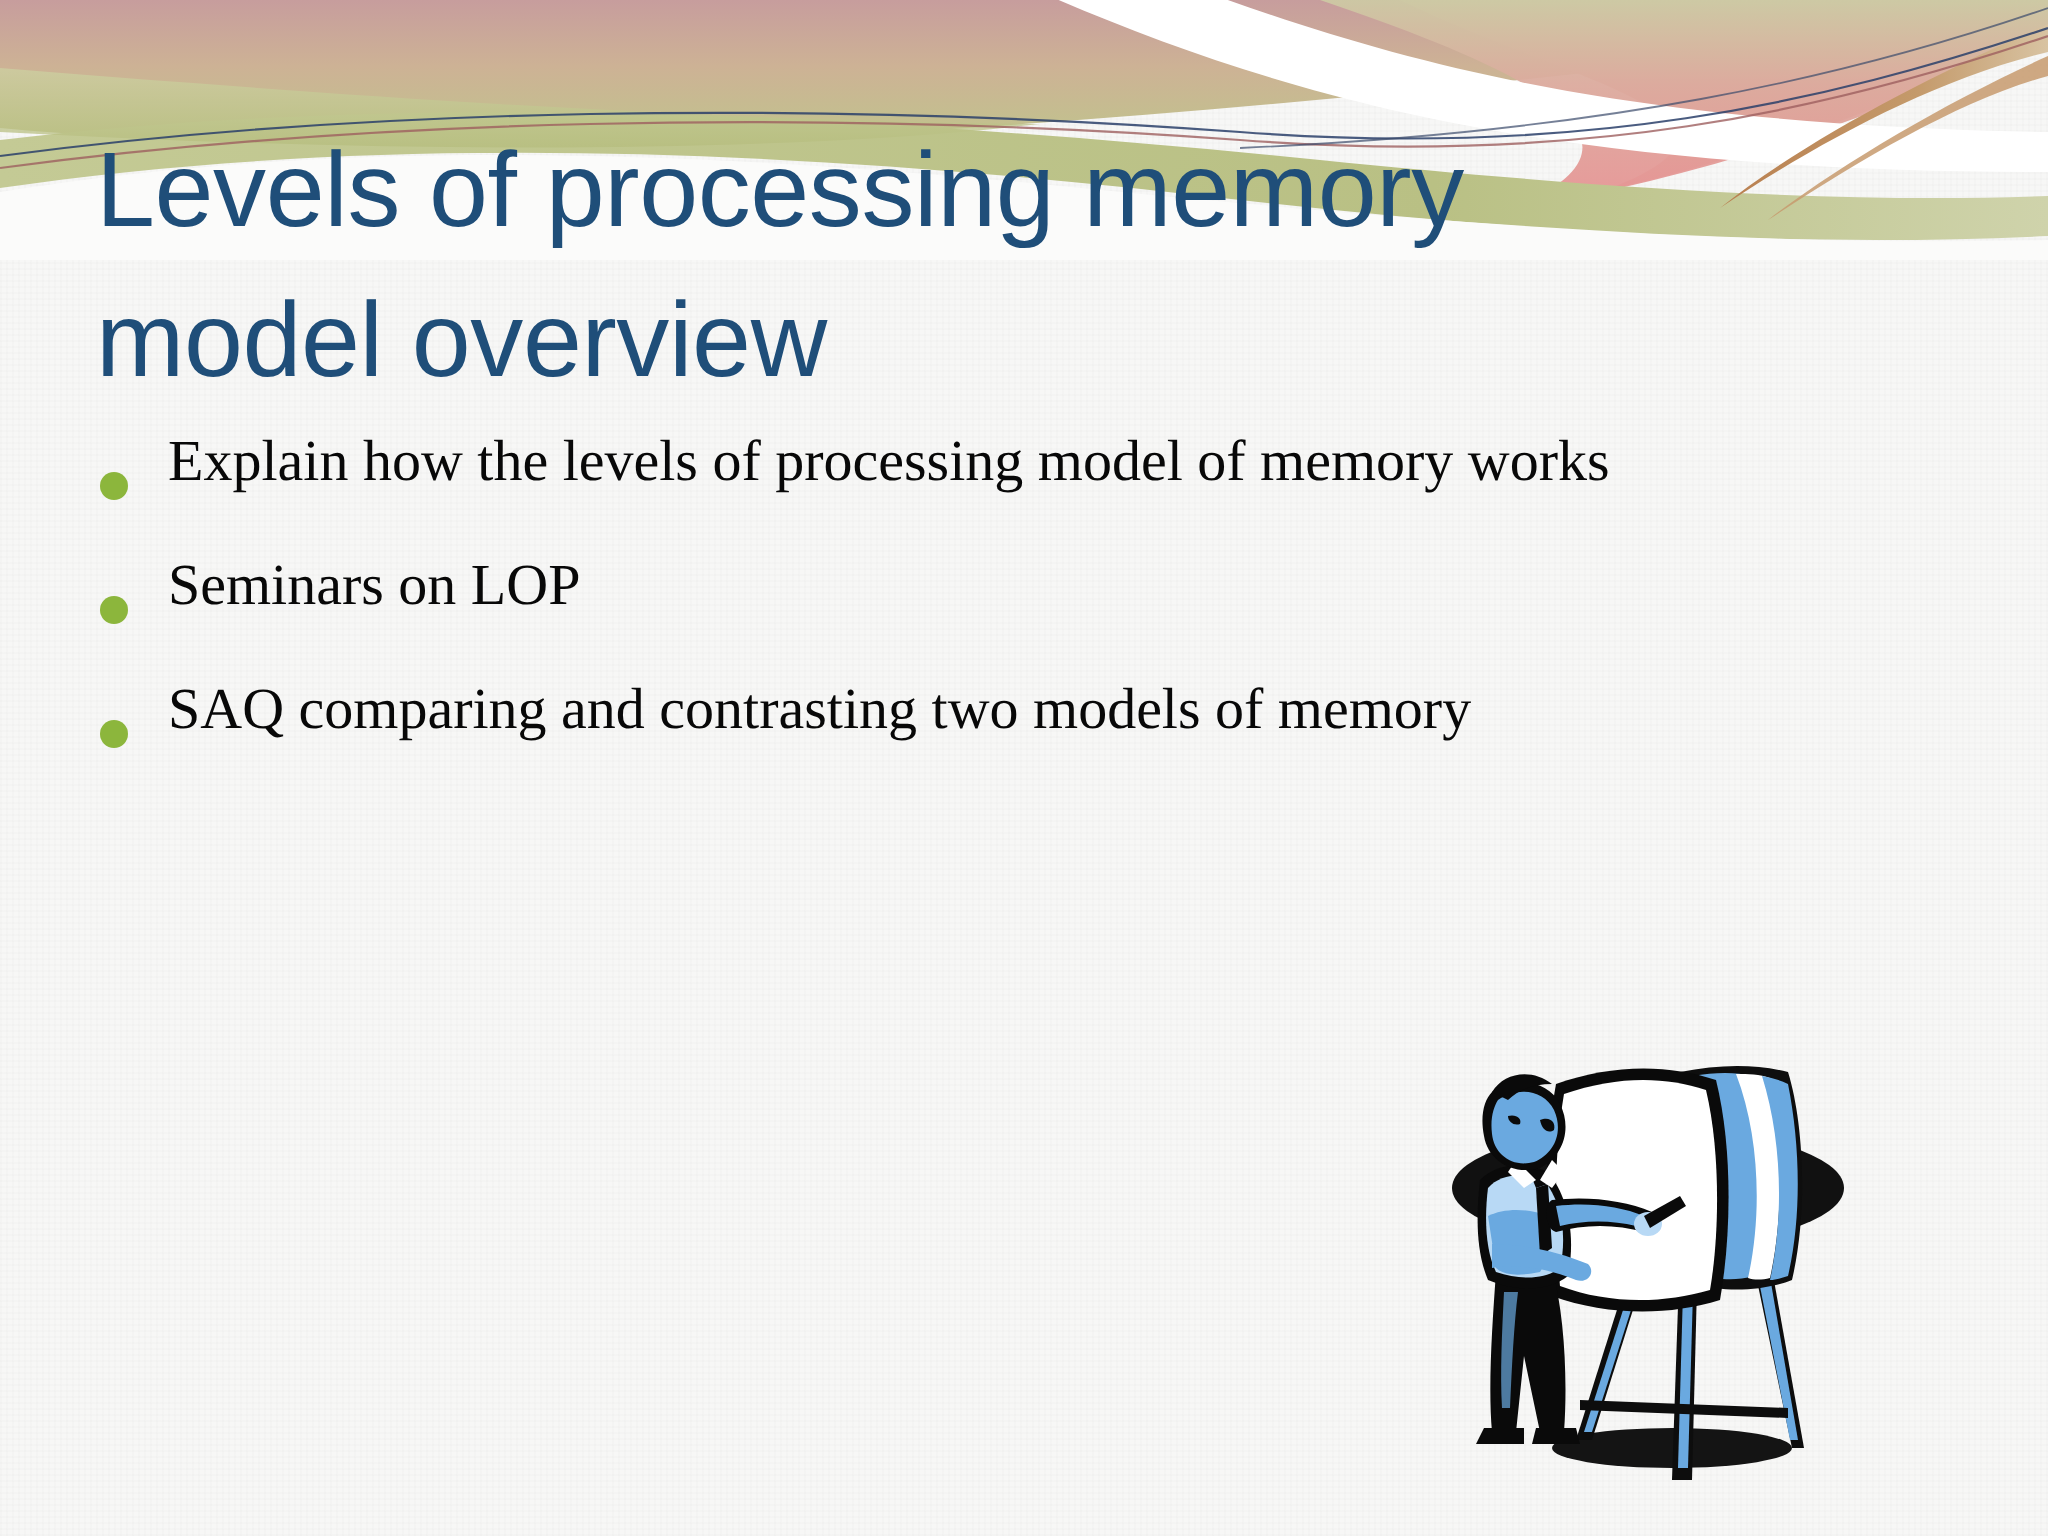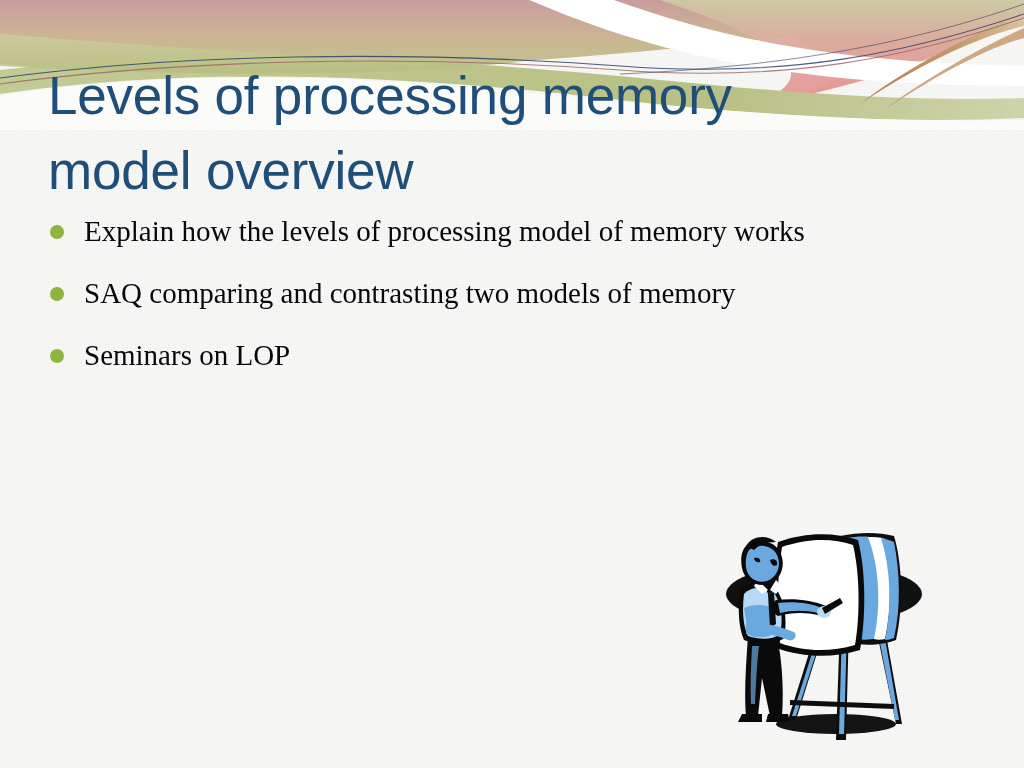--- a/index.html
+++ b/index.html
@@ -51,21 +51,21 @@
     white-space: pre-line;
   }
   #body-block {
     position: absolute;
     left: 50px;
     top: 214px;
     width: 900px;
   }
   .bullet-row {
     display: flex;
-    align-items: flex-start;
+    align-items: flex-end;
     margin-bottom: 26px;
   }
   .bullet-row:last-child { margin-bottom: 0; }
   .bullet-marker {
     flex: 0 0 auto;
     width: 14px;
     height: 14px;
     border-radius: 50%;
     background: #8cb63c;
     margin-top: 11px;
@@ -171,26 +171,26 @@
 
   <div id="body-block">
 
     <div class="bullet-row">
       <span class="bullet-marker"></span>
       <span class="bullet-text">Explain how the levels of processing model of memory works</span>
     </div>
 
     <div class="bullet-row">
       <span class="bullet-marker"></span>
-      <span class="bullet-text"> SAQ comparing and contrasting two models of memory</span>
+      <span class="bullet-text">Seminars on LOP</span>
     </div>
 
     <div class="bullet-row">
       <span class="bullet-marker"></span>
-      <span class="bullet-text">Seminars on LOP</span>
+      <span class="bullet-text"> SAQ comparing and contrasting two models of memory</span>
     </div>
 
 
   </div>
 
   <svg id="clipart" viewBox="0 0 210 220">
 
     <ellipse cx="106" cy="66" rx="98" ry="30" fill="#111111"></ellipse>
 
     <ellipse cx="118" cy="196" rx="60" ry="10" fill="#141414"></ellipse>

